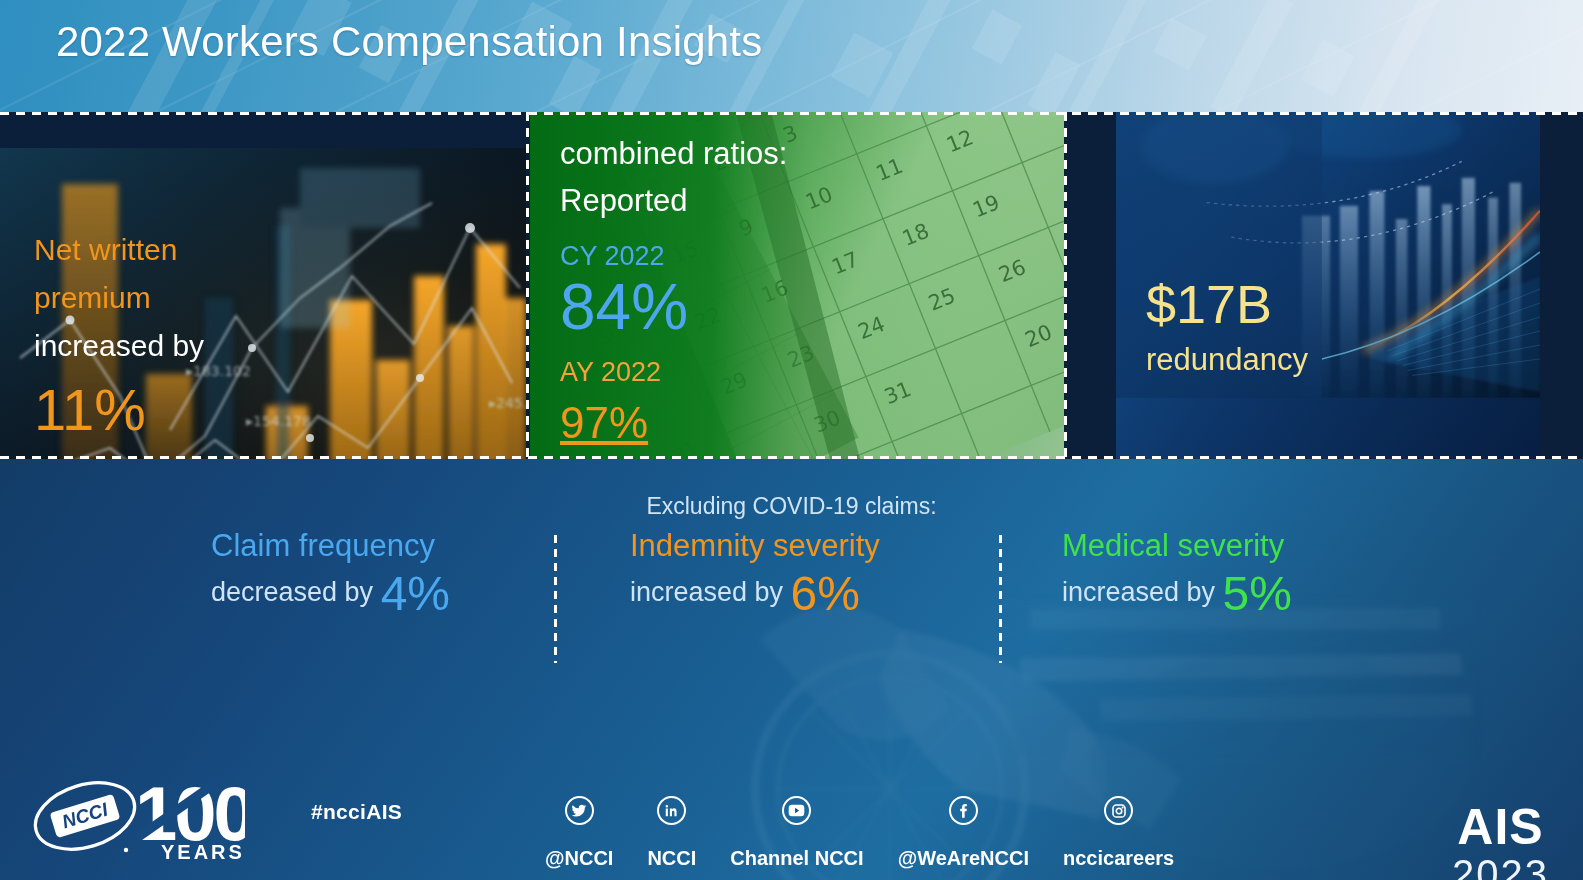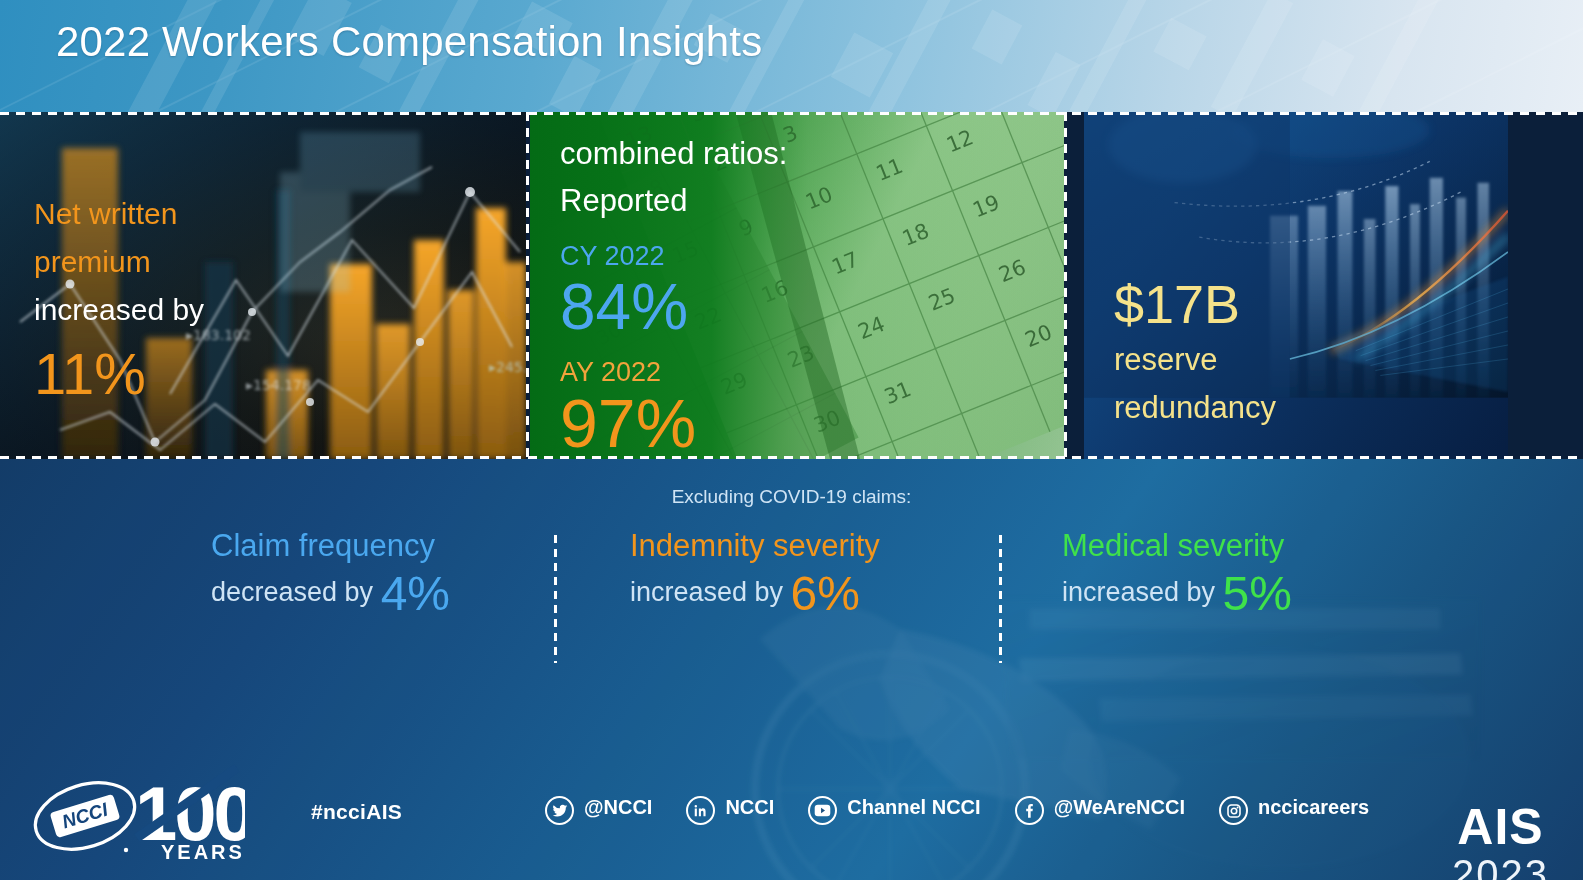--- a/index.html
+++ b/index.html
@@ -24,40 +24,40 @@
     text-shadow:0 1px 2px rgba(0,40,70,.25);
   }
 
   
   .panels { position:absolute; left:0; top:112px; width:1583px; height:347px; }
   .panel { position:absolute; top:0; height:347px; overflow:hidden; }
   .panel-text { position:absolute; z-index:6; }
 
   
   .p1 { left:0; width:526px;
-        background:radial-gradient(ellipse at 72% 64%, #2a2417 0%, #15130d 34%, #080a0f 70%, #04060a 100%); }
+        background:radial-gradient(ellipse at 72% 64%, #2a2417 0%, #15130d 34%, #080a0f 70%, #04060a 100%);margin-top:36px; }
   .p1-art { position:absolute; inset:0; }
   .p1-text { left:34px; top:78px; }
   .p1-text .l1, .p1-text .l2 { font-size:30px; line-height:48px; color:#f2951c; font-weight:400; }
   .p1-text .l3 { font-size:30px; line-height:48px; color:#ffffff; font-weight:400; }
   .p1-text .big { font-size:58px; line-height:72px; color:#f2951c; font-weight:400; margin-top:4px; }
 
   
   .p2 { left:530px; width:534px;
         background:linear-gradient(115deg,#046b15 0%,#0a7a1b 26%,#3d9c45 52%,#79b87a 78%,#93c391 100%); }
   .p2-art { position:absolute; inset:0; }
   .p2-text { left:30px; top:18px; }
   .p2-text .hdr { font-size:31px; line-height:47px; color:#ffffff; font-weight:400; }
   .p2-text .lbl-blue { font-size:27px; line-height:40px; color:#4da6ef; margin-top:12px; }
   .p2-text .val-blue { font-size:64px; line-height:62px; color:#4da6ef; }
   .p2-text .lbl-org { font-size:27px; line-height:40px; color:#f2a33c; margin-top:14px; }
-  .p2-text .val-org { font-size:68px; line-height:62px; color:#f2951c; }
-
-  
-  .p3 { left:1084px; width:424px;
+  .p2-text .val-org { font-size:44px; line-height:62px; color:#f2951c;text-decoration:underline; }
+
+  
+  .p3 { left:1116px; width:424px;
         background:linear-gradient(125deg,#0e3b72 0%,#11467f 22%,#0d3568 48%,#0a2a55 72%,#071e42 100%); }
   .p3-art { position:absolute; inset:0; }
   .p3-text { left:30px; top:160px; }
   .p3-text .big { font-size:54px; line-height:64px; color:#f5e28a; font-weight:400; }
   .p3-text .l { font-size:31px; line-height:48px; color:#f5e28a; font-weight:400; }
 
   .vdash {
     position:absolute; top:0; width:3px; height:347px; z-index:20;
     background:repeating-linear-gradient(to bottom,#ffffff 0 9px,rgba(255,255,255,0) 9px 16px);
   }
@@ -71,22 +71,22 @@
   }
 
   
   .bottom {
     position:absolute; left:0; top:459px; width:1583px; height:421px;
     background:linear-gradient(125deg,#143b66 0%,#17477a 20%,#1a5e91 44%,#1f6fa3 62%,#1a5784 80%,#163f6b 100%);
     overflow:hidden;
   }
   .chair-art { position:absolute; inset:0; opacity:.30; }
   .excl {
-    position:absolute; left:0; right:0; top:27px; text-align:center;
-    font-size:19px; color:#cfe4f5; font-weight:400; z-index:5;
+    position:absolute; left:0; right:0; top:34px; text-align:center;
+    font-size:23px; color:#cfe4f5; font-weight:400; z-index:5;
   }
   .stat { position:absolute; z-index:5; }
   .stat .title { font-size:31px; line-height:46px; font-weight:400; }
   .stat .sub { font-size:27px; line-height:46px; color:#cfe4f5; font-weight:400; }
   .stat .pct { font-size:48px; font-weight:400; vertical-align:-9px; }
   .s1 { left:211px; top:64px; }
   .s1 .title { color:#4aa8ef; }
   .s1 .pct { color:#4aa8ef; }
   .s2 { left:630px; top:64px; }
   .s2 .title { color:#f2951c; }
@@ -100,21 +100,21 @@
   }
   .bd1 { left:554px; }
   .bd2 { left:999px; }
 
   
   .footer { position:absolute; left:0; bottom:0; width:1583px; height:130px; z-index:8; }
   .ncci-logo { position:absolute; left:30px; top:20px; width:110px; height:92px; }
   .years-logo { position:absolute; left:133px; top:14px; width:112px; height:100px; }
   .hashtag { position:absolute; left:287px; top:50px; font-size:21px; color:#ffffff; font-weight:700; letter-spacing:.3px;margin-left:24px; }
   .socials { position:absolute; left:545px; top:46px; display:flex; align-items:center; gap:34px; }
-  .soc { display:flex; gap:10px; }
+  .soc { display:flex; align-items:center; gap:22px;flex-direction:column; }
   .soc-ic {
     width:29px; height:29px; border-radius:50%;
     border:2px solid #ffffff; display:flex; align-items:center; justify-content:center;
     flex:0 0 auto;
   }
   .soc-ic svg { display:block; }
   .soc-lbl { font-size:20px; color:#ffffff; font-weight:700; white-space:nowrap; }
   .ais { position:absolute; right:34px; top:28px; text-align:center; line-height:1; }
   .ais .a1 { font-size:50px; font-weight:700; color:#ffffff; letter-spacing:1px;margin-top:24px; }
   .ais .a2 { font-size:40px; font-weight:300; color:#eef4fa; letter-spacing:2px; margin-top:2px; }
@@ -391,21 +391,20 @@
           </g>
         </g>
         <g filter="url(#b4)" opacity=".6">
           <ellipse cx="120" cy="40" rx="90" ry="46" fill="#2a7fc4" opacity=".45"></ellipse>
           <ellipse cx="300" cy="22" rx="120" ry="34" fill="#1c6bb0" opacity=".35"></ellipse>
         </g>
         <rect x="0" y="0" width="250" height="347" fill="#0d3568" opacity=".5"></rect>
       </svg>
       <div class="panel-text p3-text">
         <div class="big">$17B</div>
-        <div class="l">reserve</div>
         <div class="l">redundancy</div>
       </div>
     </div>
 
     <div class="hdash-top"></div>
     <div class="hdash-bot"></div>
     <div class="vdash" style="left:526px"></div>
     <div class="vdash" style="left:1064px"></div>
   </div>
 

